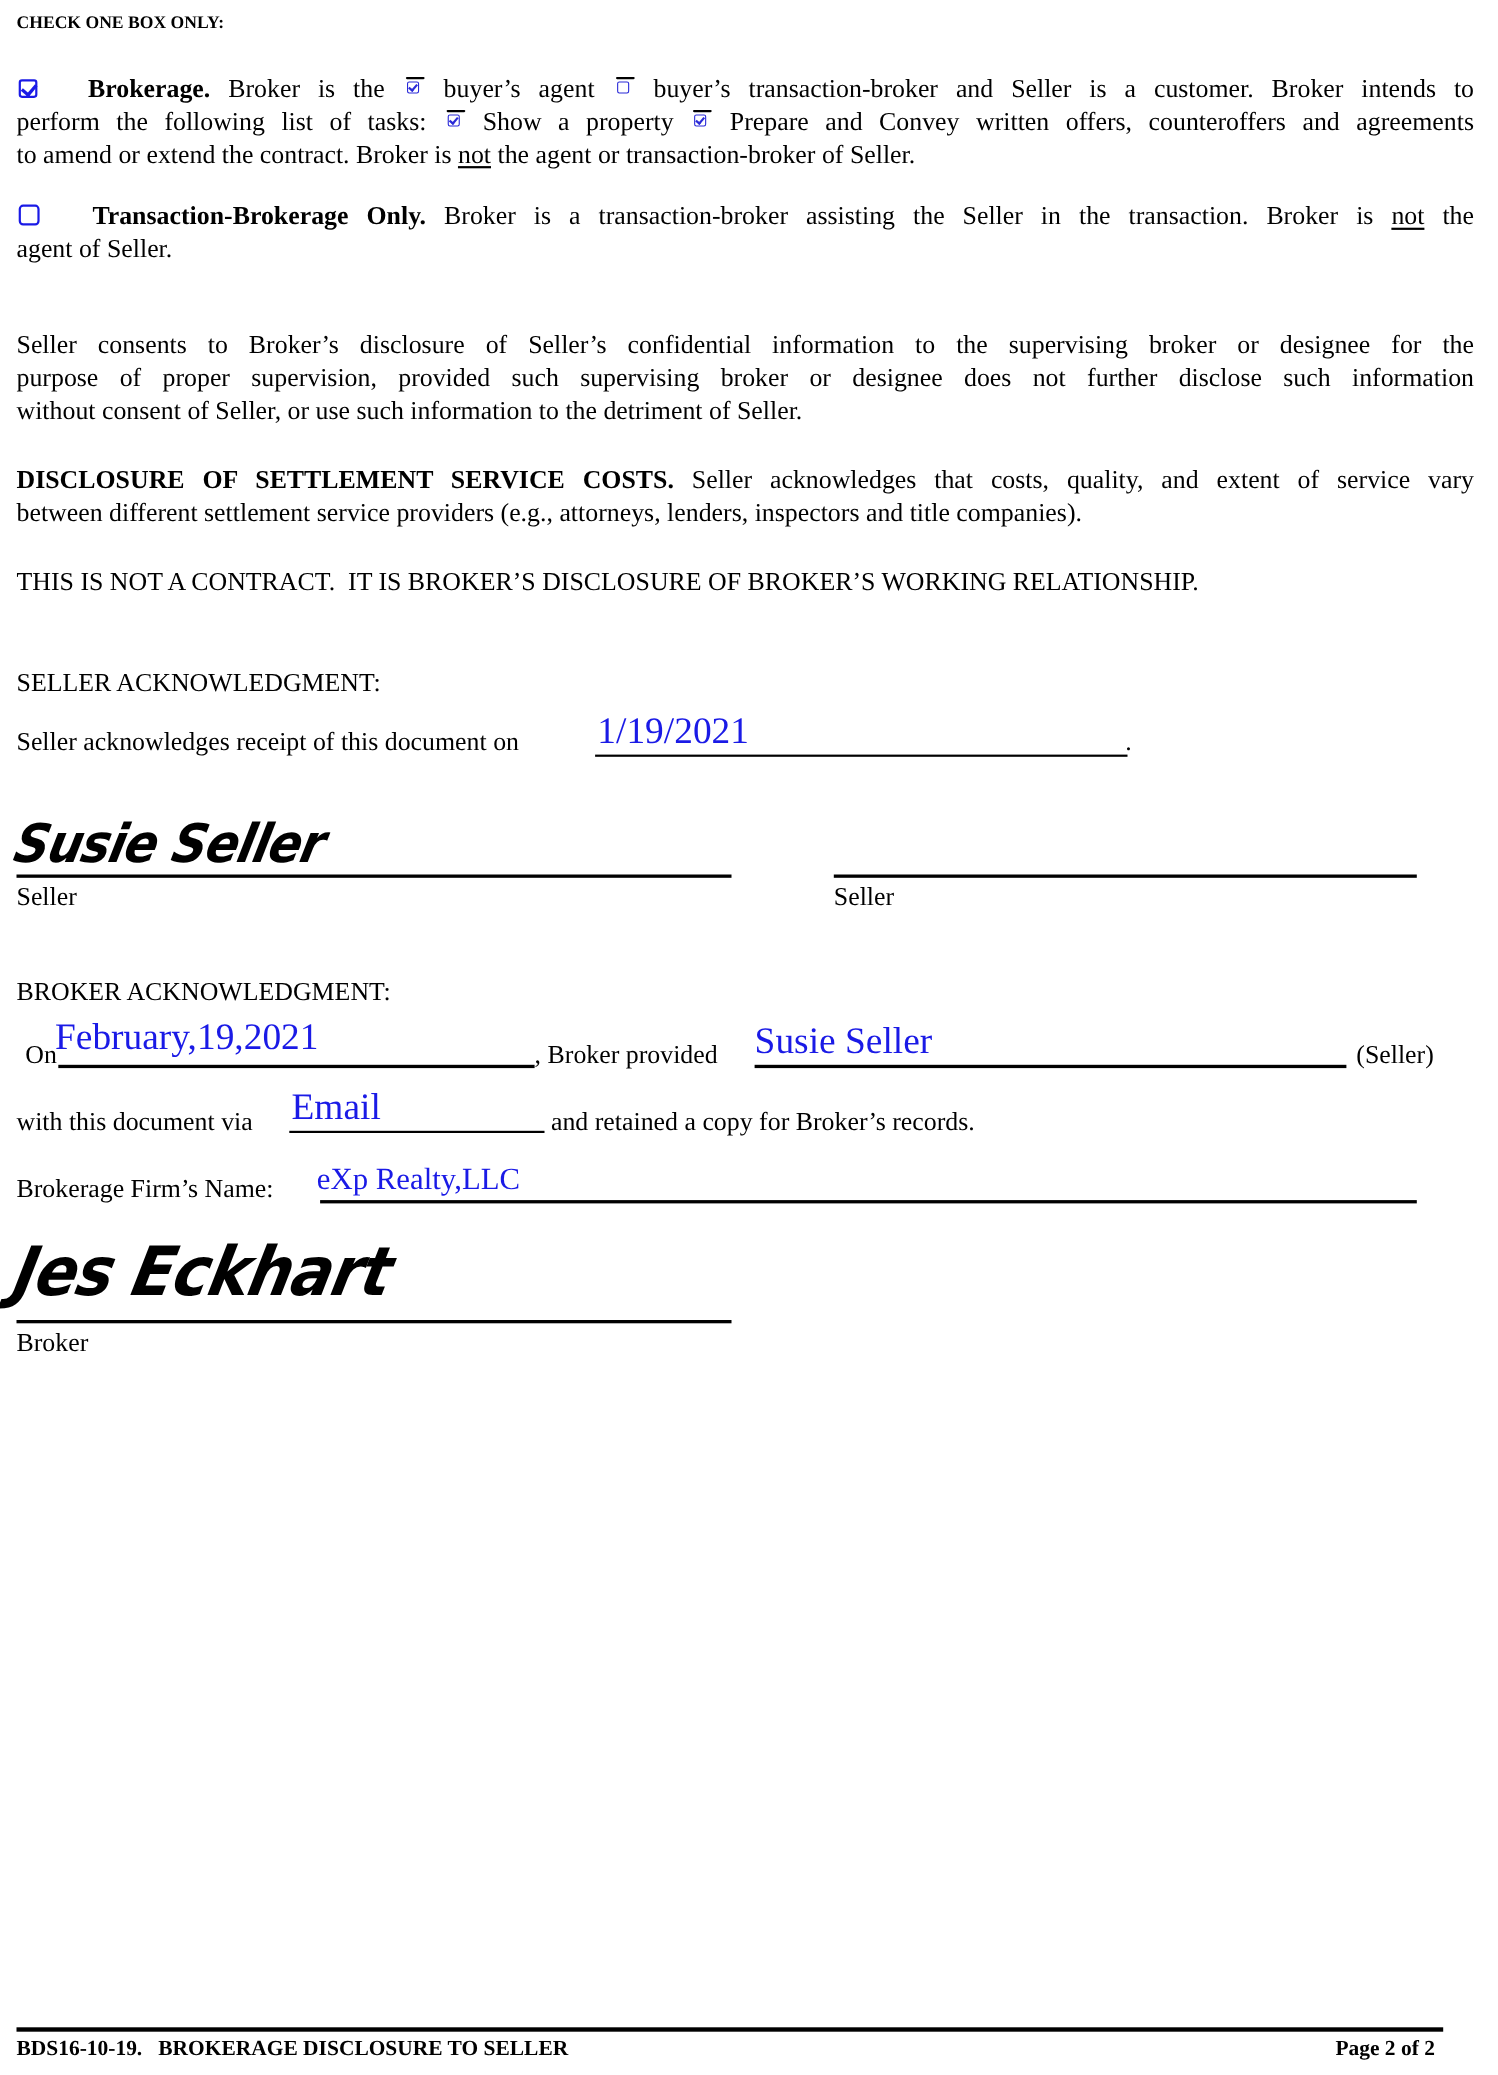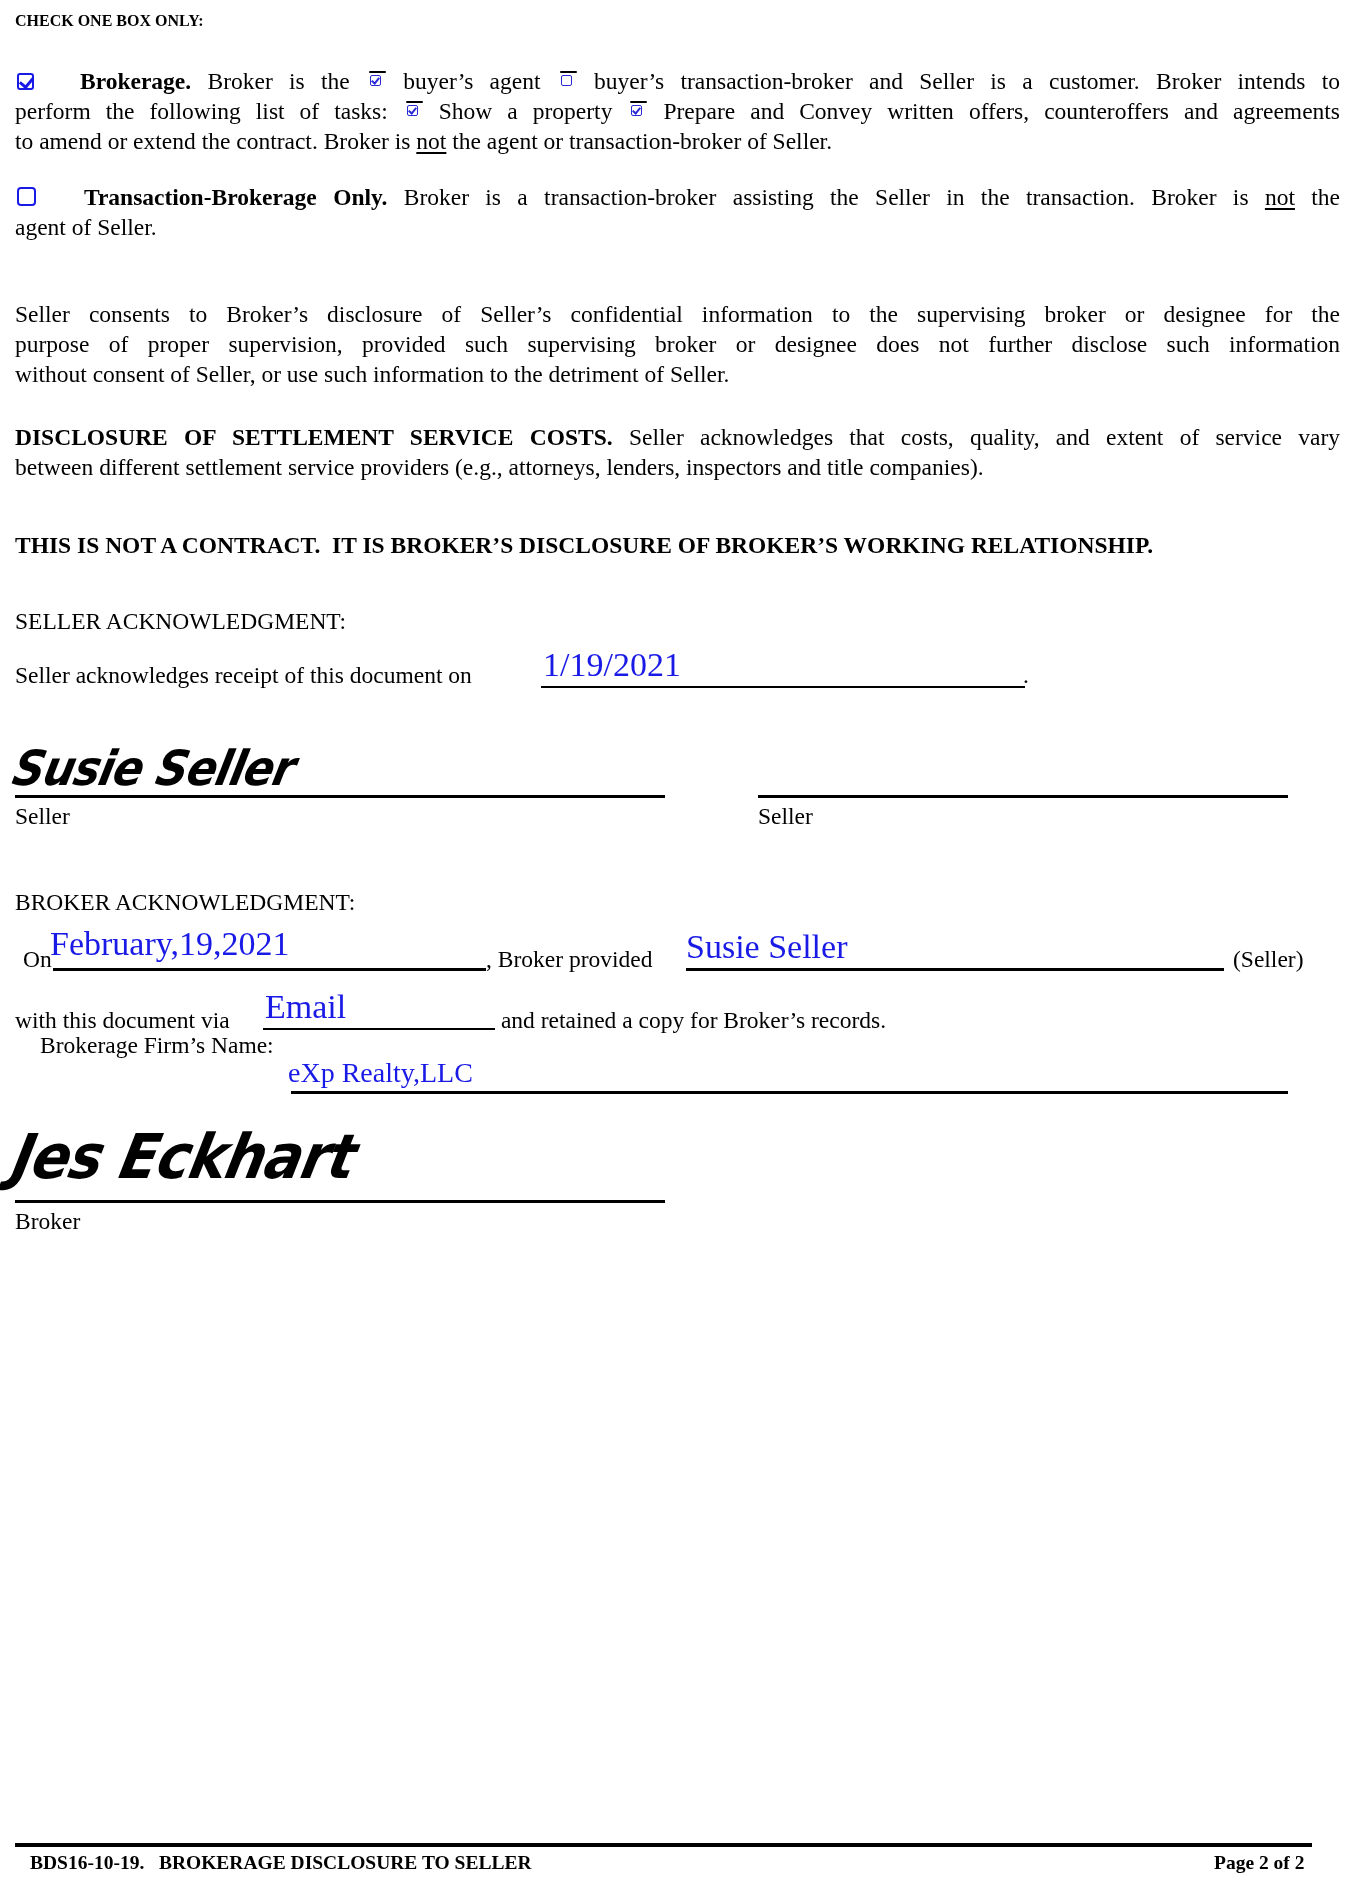--- a/index.html
+++ b/index.html
@@ -65,21 +65,21 @@
 
 <div class="line just" style="top:301px;">Seller consents to Broker’s disclosure of Seller’s confidential information to the supervising broker or designee for the</div>
 <div class="line just" style="top:331px;">purpose of proper supervision, provided such supervising broker or designee does not further disclose such information</div>
 <div class="line" style="top:361px;">without consent of Seller, or use such information to the detriment of Seller.</div>
 
 <div class="line just" style="top:424px;">
   <b>DISCLOSURE OF SETTLEMENT SERVICE COSTS.</b><span> Seller acknowledges that costs, quality, and extent of service vary</span>
 </div>
 <div class="line" style="top:454px;">between different settlement service providers (e.g., attorneys, lenders, inspectors and title companies).</div>
 
-<div class="abs" style="left:15px; top:532px; font-weight:bold; white-space:pre;">THIS IS NOT A CONTRACT.  IT IS BROKER’S DISCLOSURE OF BROKER’S WORKING RELATIONSHIP.</div>
+<div class="abs" style="left:15px; top:516px; font-weight:normal; white-space:pre;">THIS IS NOT A CONTRACT.  IT IS BROKER’S DISCLOSURE OF BROKER’S WORKING RELATIONSHIP.</div>
 
 <div class="abs" style="left:15px; top:608px;">SELLER ACKNOWLEDGMENT:</div>
 <div class="abs" style="left:15px; top:662px; white-space:pre;">Seller acknowledges receipt of this document on </div>
 <div class="abs fill" style="left:543px; top:646px;">1/19/2021</div>
 <div class="rule" style="left:541px; top:686px; width:484px;"></div>
 <div class="abs" style="left:1023px; top:662px;">.</div>
 
 <div class="sig" style="left:14px; top:742px; font-size:44px;">Susie Seller</div>
 <div class="rule" style="left:15px; top:795px; width:650px; height:3px;"></div>
 <div class="abs" style="left:15px; top:803px;">Seller</div>
@@ -94,23 +94,23 @@
 <div class="abs" style="left:486px; top:946px; white-space:pre;">, Broker provided</div>
 <div class="abs fill" style="left:686px; top:928px;">Susie Seller</div>
 <div class="rule" style="left:686px; top:968px; width:538px; height:3px;"></div>
 <div class="abs" style="left:1233px; top:946px;">(Seller)</div>
 
 <div class="abs" style="left:15px; top:1007px; white-space:pre;">with this document via </div>
 <div class="abs fill" style="left:265px; top:988px;">Email</div>
 <div class="rule" style="left:263px; top:1028px; width:232px;"></div>
 <div class="abs" style="left:495px; top:1007px; white-space:pre;"> and retained a copy for Broker’s records.</div>
 
-<div class="abs" style="left:15px; top:1032px; white-space:pre;margin-left:25px;">Brokerage Firm’s Name: </div>
+<div class="abs" style="left:15px; top:1068px; white-space:pre;">Brokerage Firm’s Name: </div>
 <div class="abs fill" style="left:288px; top:1057px; font-size:28px;">eXp Realty,LLC</div>
 <div class="rule" style="left:291px; top:1091px; width:997px; height:3px;"></div>
 
 <div class="sig" style="left:14px; top:1124px; font-size:56px;">Jes Eckhart</div>
 <div class="rule" style="left:15px; top:1200px; width:650px; height:3px;"></div>
 <div class="abs" style="left:15px; top:1208px;">Broker</div>
 
 <div class="footer-bar"></div>
-<div class="footer-text" style="left:15px; white-space:pre;margin-left:15px;">BDS16-10-19.   BROKERAGE DISCLOSURE TO SELLER</div>
+<div class="footer-text" style="left:15px; white-space:pre;">BDS16-10-19.   BROKERAGE DISCLOSURE TO SELLER</div>
 <div class="footer-text" style="left:1214px;text-align:right;">Page 2 of 2</div>
 
 </body></html>

